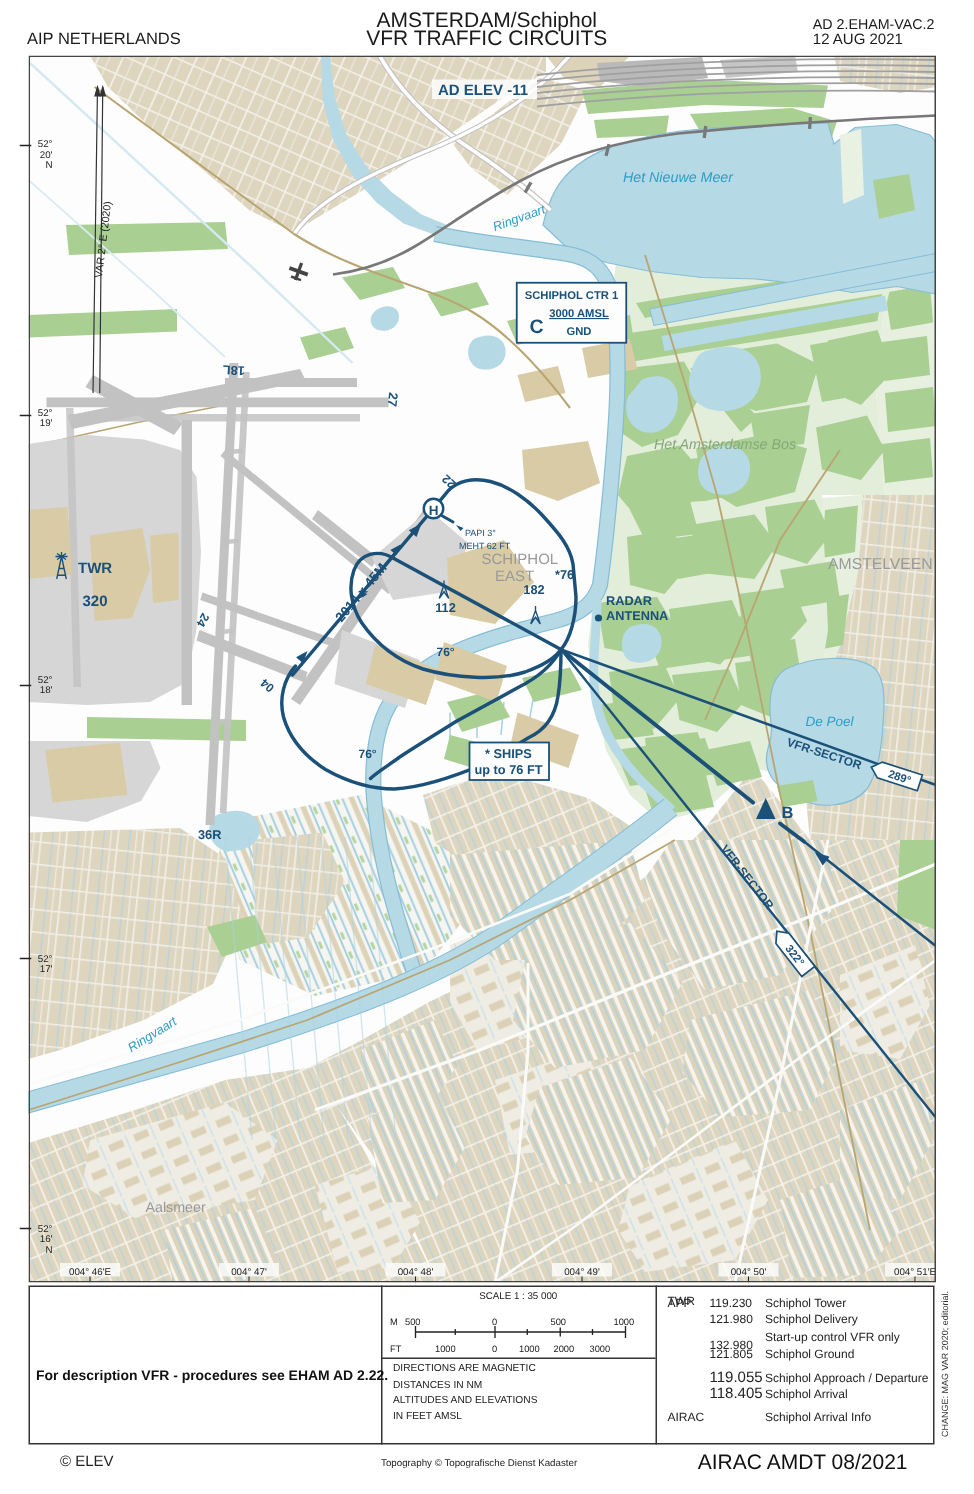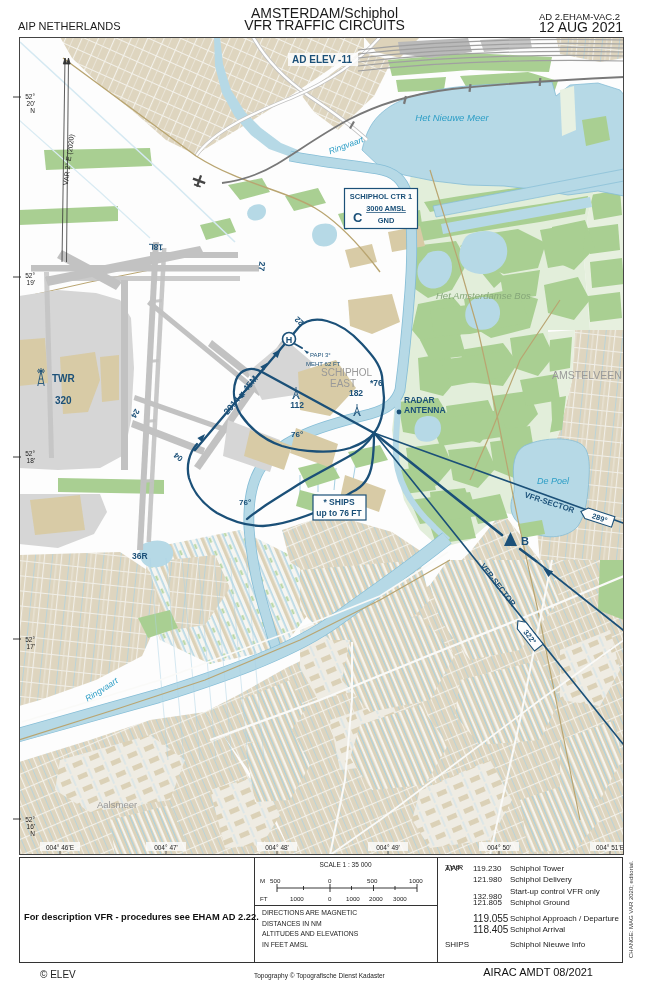--- a/index.html
+++ b/index.html
@@ -2,21 +2,21 @@
 <html><head><meta charset="utf-8">
 <style>
 html,body{margin:0;padding:0}
 body{width:649px;height:996px;background:#fff;font-family:"Liberation Sans",sans-serif;position:relative;overflow:hidden}
 .abs{position:absolute}
 .lat{font-size:6.5px;color:#222;line-height:7px;text-align:right;width:14px}
 </style></head>
 <body>
 <div class="abs" style="left:18px;top:20px;font-size:11px;color:#1a1a1a">AIP NETHERLANDS</div>
 <div class="abs" style="left:0;top:7px;width:649px;text-align:center;font-size:14px;color:#1a1a1a;line-height:12px">AMSTERDAM/Schiphol<br>VFR TRAFFIC CIRCUITS</div>
-<div class="abs" style="right:26px;top:12px;font-size:9.5px;color:#1a1a1a;text-align:left;line-height:10px">AD 2.EHAM-VAC.2<br><span style="font-size:14px">12 AUG 2021</span></div>
+<div class="abs" style="right:26px;top:12px;font-size:9.5px;color:#1a1a1a;text-align:left;line-height:10px">AD 2.EHAM-VAC.2<br><span style="font-size:10px">12 AUG 2021</span></div>
 
 <svg class="abs" style="left:19px;top:37px" width="605" height="818" viewBox="19 37 605 818">
 <defs>
 <pattern id="uA" width="15" height="13" patternUnits="userSpaceOnUse" patternTransform="rotate(24)">
  <rect width="15" height="13" fill="#ded5bf"></rect>
  <rect x="0" y="0" width="15" height="1" fill="#f3f1ea"></rect>
  <rect x="0" y="0" width="1.1" height="13" fill="#f3f1ea"></rect>
  <rect x="7" y="0.8" width="0.8" height="12" fill="#ece8dd"></rect>
 </pattern>
 <pattern id="uB" width="19" height="15" patternUnits="userSpaceOnUse" patternTransform="rotate(-23)">
@@ -396,19 +396,19 @@
     <text x="139" y="27" font-size="6.2" fill="#222">3000</text>
 </svg>
 <div class="abs" style="left:262px;top:908px;font-size:6.8px;color:#222;line-height:10.6px">DIRECTIONS ARE MAGNETIC<br>DISTANCES IN NM<br>ALTITUDES AND ELEVATIONS<br>IN FEET AMSL</div>
 
 <div class="abs" style="left:445px;top:863px;font-size:8px;color:#222">TWR</div>
 <div class="abs" style="left:473px;top:863px;font-size:8px;color:#222;line-height:11.4px">119.230<br>121.980<br><br>121.805</div>
 <div class="abs" style="left:510px;top:863px;font-size:8px;color:#222;line-height:11.4px">Schiphol Tower<br>Schiphol Delivery<br>Start-up control VFR only<br>Schiphol Ground</div>
 <div class="abs" style="left:445px;top:864px;font-size:8px;color:#222">APP</div>
 <div class="abs" style="left:473px;top:913px;font-size:10px;color:#222;line-height:11.4px">119.055<br>118.405</div>
 <div class="abs" style="left:510px;top:913px;font-size:8px;color:#222;line-height:11.4px">Schiphol Approach / Departure<br>Schiphol Arrival</div>
-<div class="abs" style="left:445px;top:940px;font-size:8px;color:#222">SHIPS</div>
+<div class="abs" style="left:445px;top:940px;font-size:8px;color:#222">AIRAC</div>
 <div class="abs" style="left:473px;top:892px;font-size:8px;color:#222">132.980</div>
-<div class="abs" style="left:510px;top:940px;font-size:8px;color:#222">Schiphol Nieuwe Info</div>
+<div class="abs" style="left:510px;top:940px;font-size:8px;color:#222">Schiphol Arrival Info</div>
 
 <div class="abs" style="left:40px;top:969px;font-size:10px;color:#222">© ELEV</div>
 <div class="abs" style="left:254px;top:972px;font-size:6.5px;color:#222">Topography © Topografische Dienst Kadaster</div>
-<div class="abs" style="right:56px;top:966px;font-size:11px;color:#111">AIRAC AMDT 08/2021</div>
+<div class="abs" style="right:44px;top:966px;font-size:14px;color:#111">AIRAC AMDT 08/2021</div>
 <div class="abs" style="left:628px;top:958px;font-size:6px;color:#333;white-space:nowrap;transform:rotate(-90deg);transform-origin:0 0">CHANGE: MAG VAR 2020; editorial.</div>
 </body></html>

